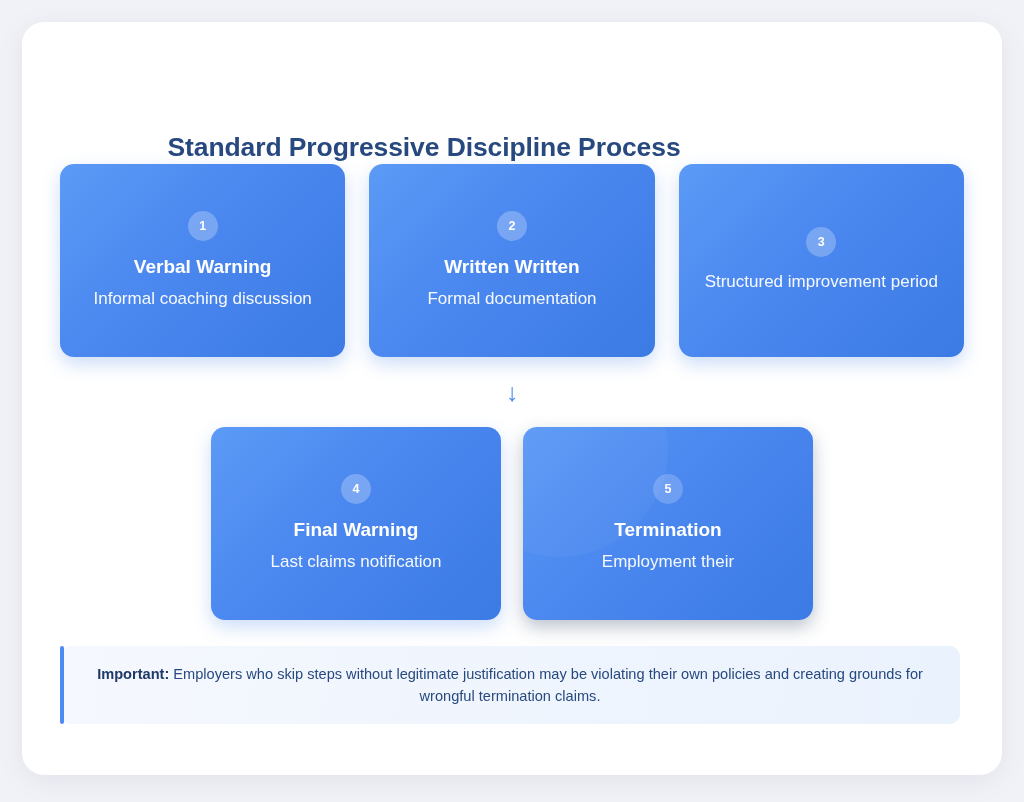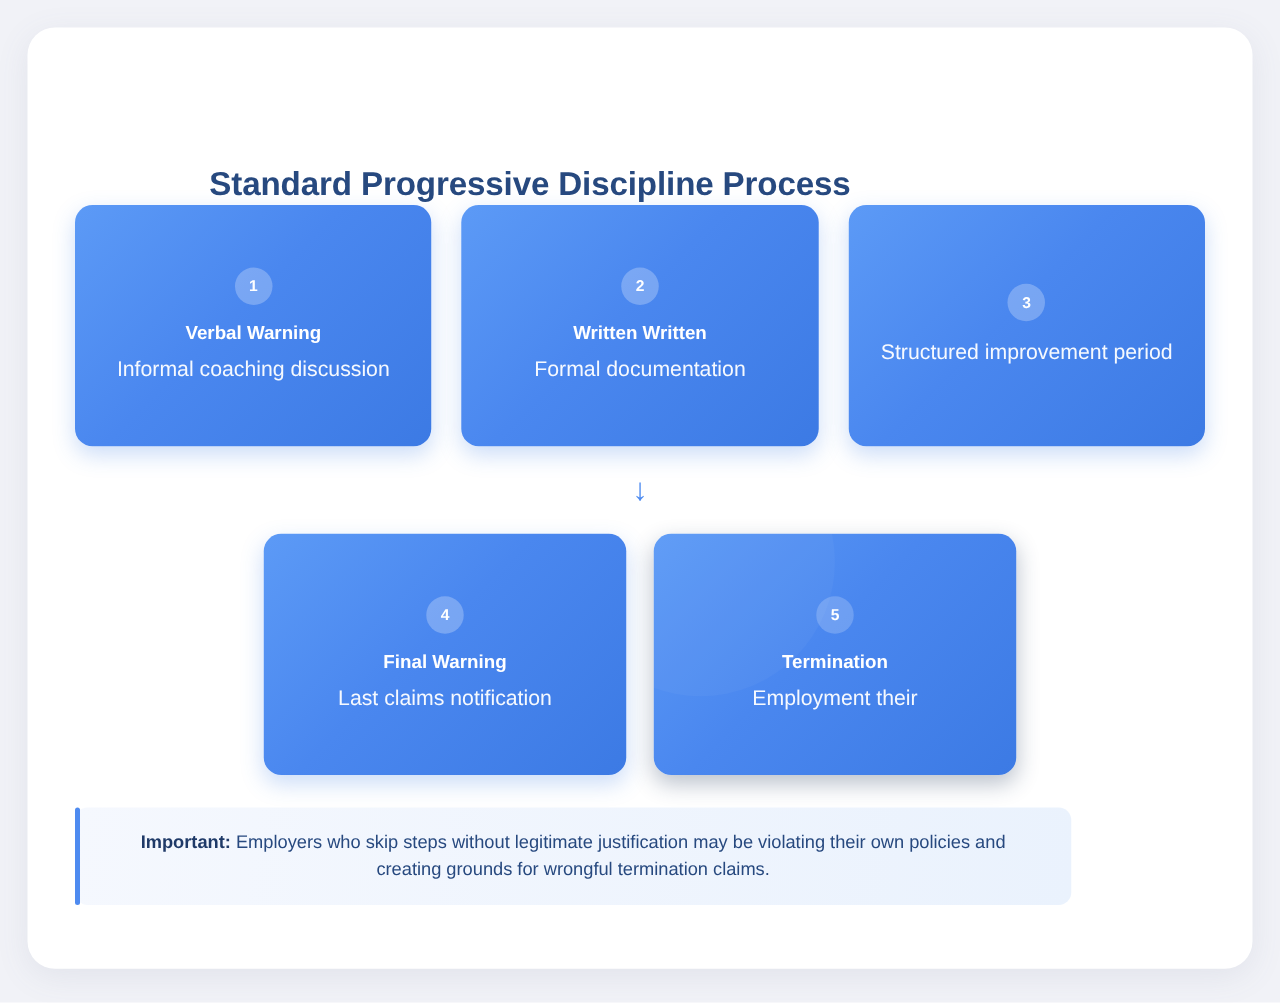--- a/index.html
+++ b/index.html
@@ -103,21 +103,21 @@
     color: #ffffff;
     margin-bottom: 14px;
     position: relative;
     z-index: 2;
   }
   .step-card.is-terminal .step-badge {
     background: rgba(255, 255, 255, 0.20);
   }
 
   .step-title {
-    font-size: 15px;
+    font-size: 19px;
     font-weight: bold;
     line-height: 1.22;
     text-align: center;
     margin-bottom: 9px;
     position: relative;
     z-index: 2;
   }
   .step-desc {
     font-size: 17px;
     font-weight: normal;
@@ -138,21 +138,21 @@
     font-size: 25px;
     line-height: 1;
     color: #4e8bf0;
   }
 
   
   .note-box {
     position: absolute;
     left: 38px;
     top: 624px;
-    width: 797px;
+    width: 900px;
     height: 78px;
     box-sizing: border-box;
     border-radius: 10px;
     background: linear-gradient(100deg, #f5f8fe 0%, #eaf2fd 100%);
     display: flex;
     align-items: center;
     justify-content: center;
     padding: 0 30px;
   }
   .note-accent {

